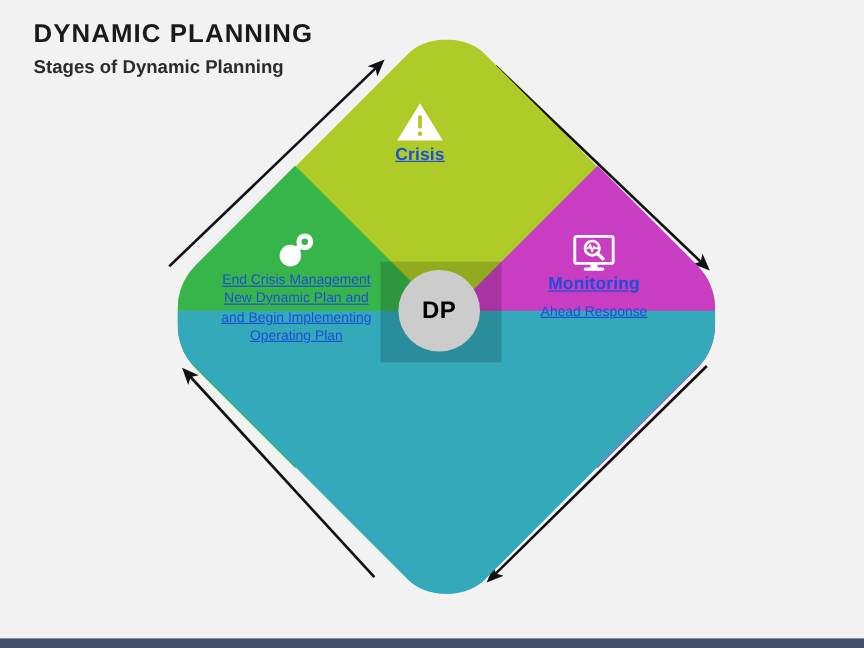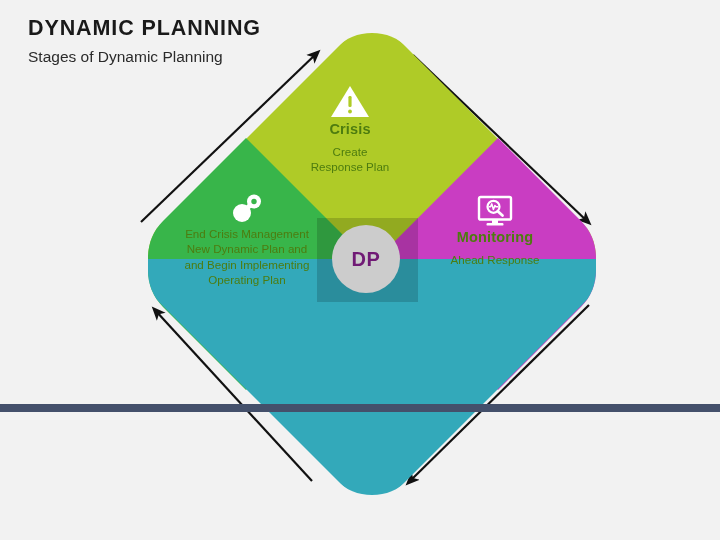--- a/index.html
+++ b/index.html
@@ -4,57 +4,58 @@
 <style>
   * { box-sizing: border-box; margin: 0; padding: 0; }
   html, body {
     width: 720px; height: 540px;
     background: #f2f2f2;
     font-family: "Liberation Sans", sans-serif;
     overflow: hidden;
   }
   #slide {
     position: relative;
-    width: 720px; height: 412px;
+    width: 720px; height: 540px;
     background: #f2f2f2;
   }
 
   
   .title {
     position: absolute;
     left: 28px; top: 16px;
     font-size: 21.5px;
     font-weight: bold;
     letter-spacing: 0.9px;
     color: #1a1a1a;
     white-space: nowrap;
   }
   .subtitle {
     position: absolute;
     left: 28px; top: 48px;
     font-size: 15.5px;
-    font-weight: normal;
+    font-weight: bold;
     color: #2b2b2b;
     white-space: nowrap;
   }
 
   
   #diamond-wrap {
     position: absolute;
     left: 148px; top: 33px;
     width: 448px; height: 462px;
   }
   #diamond-svg { display: block; width: 448px; height: 462px; }
 
   
   .quad {
     position: absolute;
     text-align: center;
-    color: #4d7c0f;
+    color: #1d4ed8;
     pointer-events: none;
+    text-decoration: underline;
   }
   .quad .icon { display: block; margin: 0 auto 2px auto; }
   .quad .q-title {
     font-size: 14.5px;
     font-weight: bold;
     line-height: 1.15;
     letter-spacing: 0.15px;
     margin-bottom: 6px;
     white-space: nowrap;
   }
@@ -76,21 +77,21 @@
     width: 68px; height: 68px;
     border-radius: 50%;
     background: #cccccc;
     display: flex;
     align-items: center;
     justify-content: center;
   }
   #center-badge span {
     font-size: 20px;
     font-weight: bold;
-    color: #701a75;
+    color: #000000;
     letter-spacing: 0.5px;
   }
 
   
   #footer-bar {
     position: absolute;
     left: 0; bottom: 0;
     width: 720px; height: 8px;
     background: #44506b;
   }
@@ -155,24 +156,20 @@
     <span>DP</span>
   </div>
 
   <div class="quad" id="quad-crisis">
     <svg class="icon" width="40" height="34" viewBox="0 0 40 34">
       <path d="M20 1 L39 32 L1 32 Z" fill="#ffffff"></path>
       <rect x="18.4" y="11" width="3.2" height="11" rx="1.3" fill="#afcb27"></rect>
       <circle cx="20" cy="26.5" r="1.9" fill="#afcb27"></circle>
     </svg>
     <div class="q-title">Crisis</div>
-    <div class="q-desc">
-      <div>Create</div>
-      <div>Response Plan</div>
-    </div>
   </div>
 
   <div class="quad" id="quad-monitoring">
     <svg class="icon" width="38" height="32" viewBox="0 0 38 32">
       <rect x="3" y="2" width="32" height="22.5" rx="1.6" fill="none" stroke="#ffffff" stroke-width="2.4"></rect>
       <rect x="16" y="24.5" width="6" height="4" fill="#ffffff"></rect>
       <rect x="10.5" y="28" width="17" height="2.6" rx="1.2" fill="#ffffff"></rect>
       <circle cx="17.5" cy="11.8" r="6" fill="none" stroke="#ffffff" stroke-width="2.2"></circle>
       <path d="M12.6 11.8 L14.6 11.8 L15.8 8.9 L17.4 14.6 L18.9 10.6 L19.9 11.8 L22.3 11.8" fill="none" stroke="#ffffff" stroke-width="1.5" stroke-linejoin="round"></path>
       <line x1="21.8" y1="16.2" x2="26.5" y2="20.6" stroke="#ffffff" stroke-width="2.8" stroke-linecap="round"></line>

